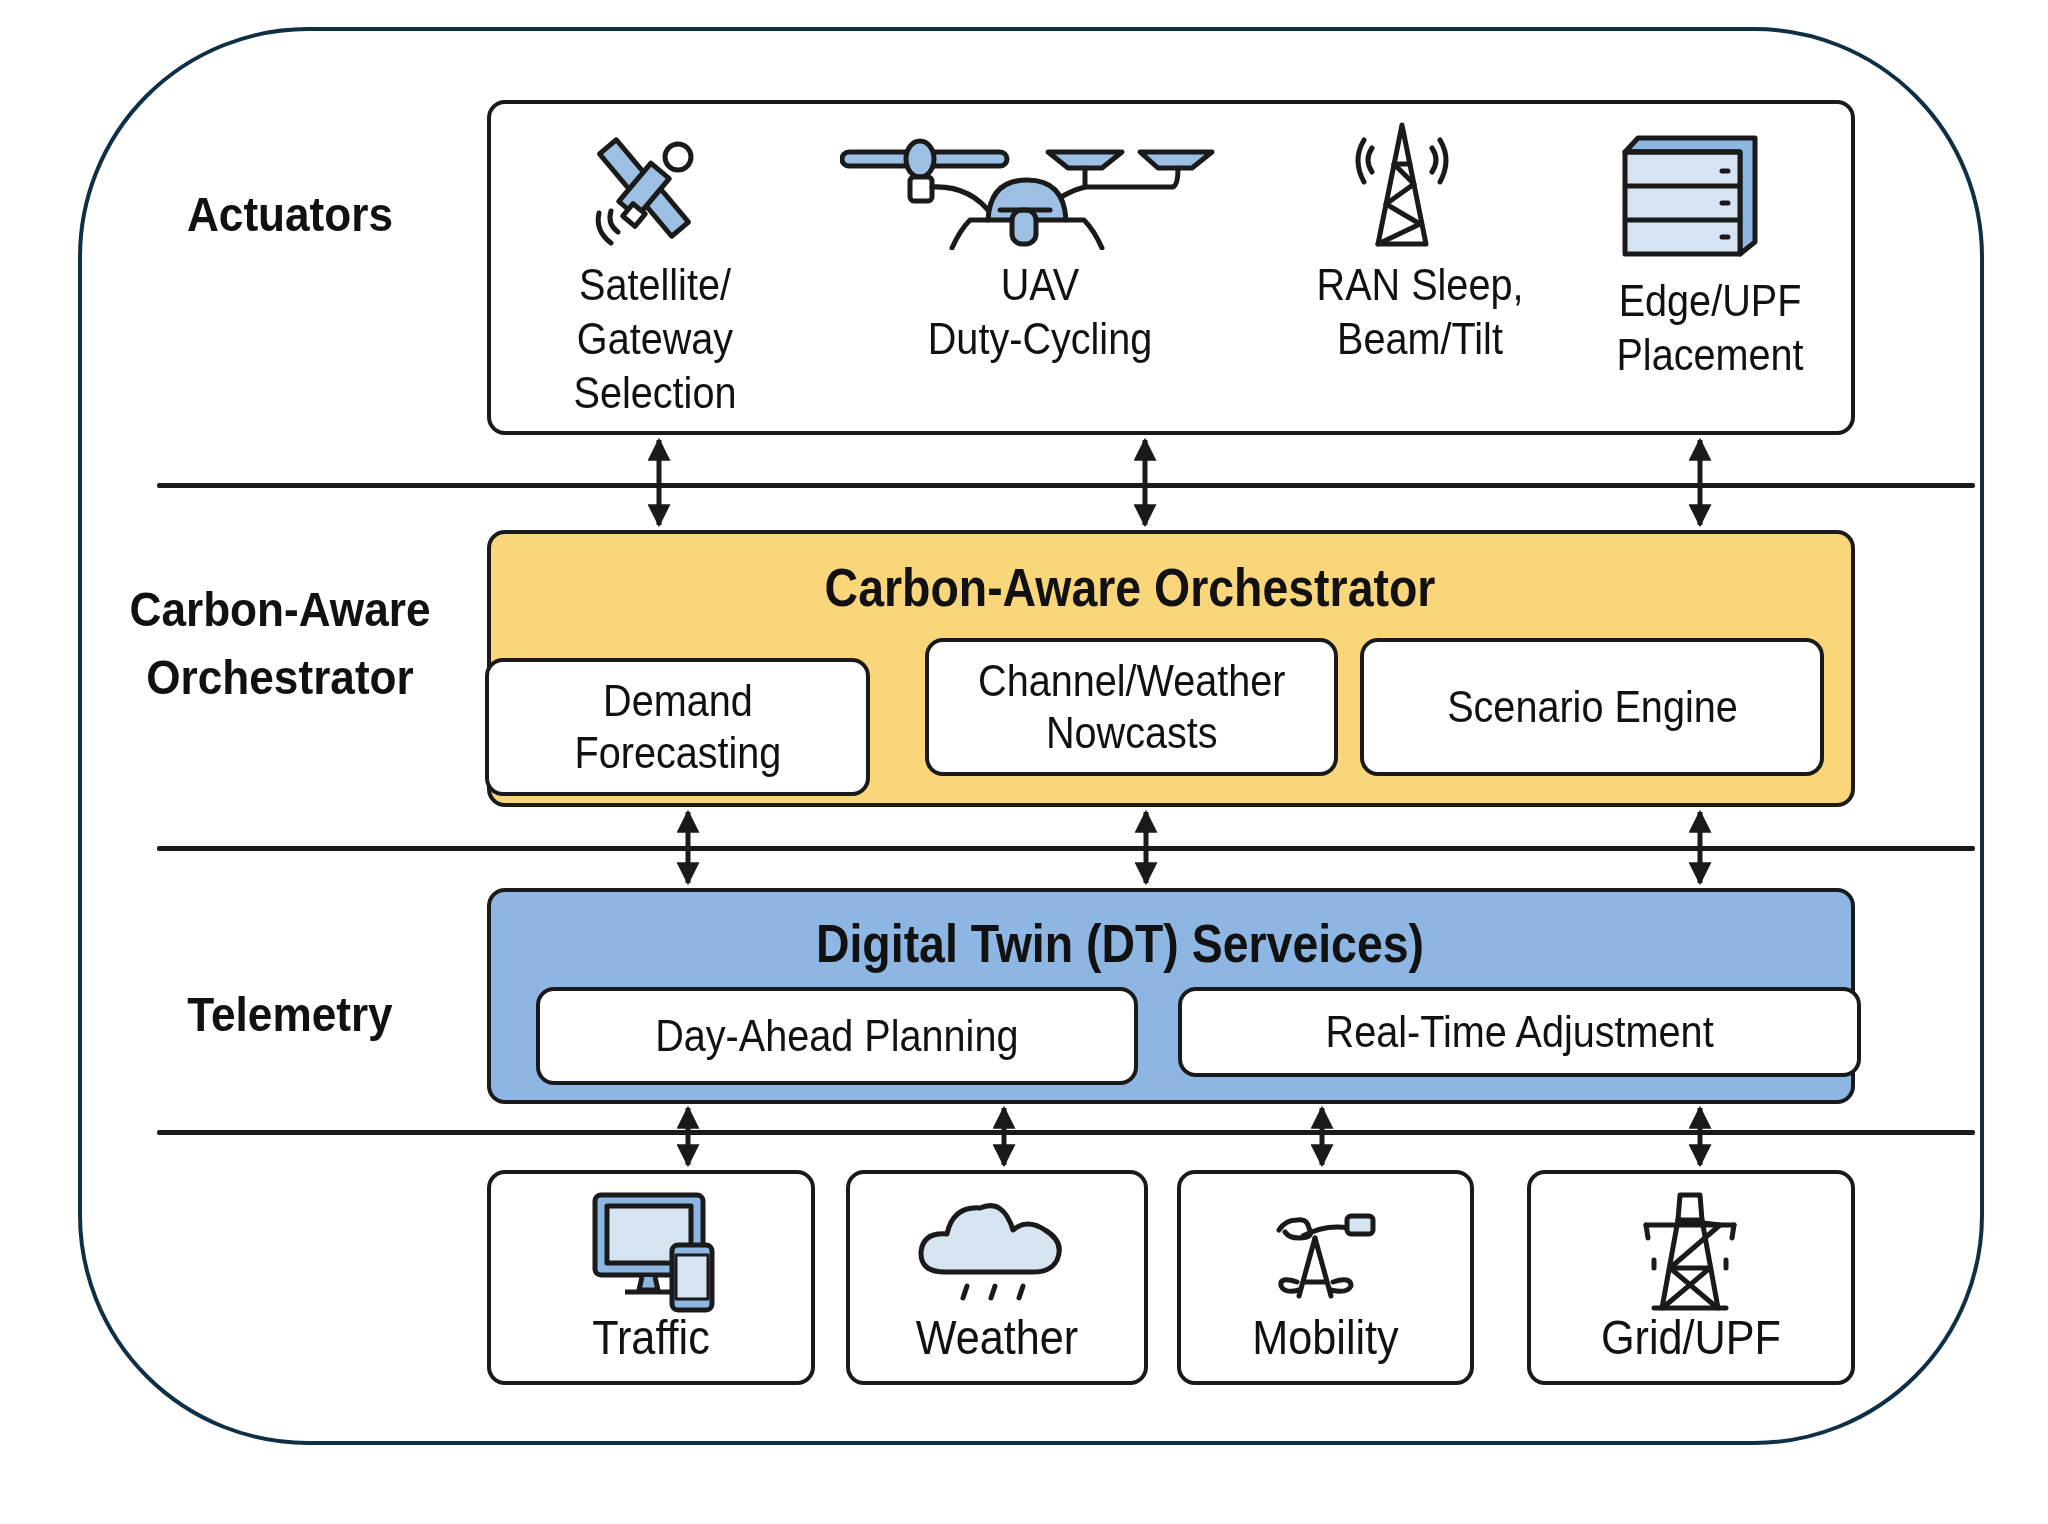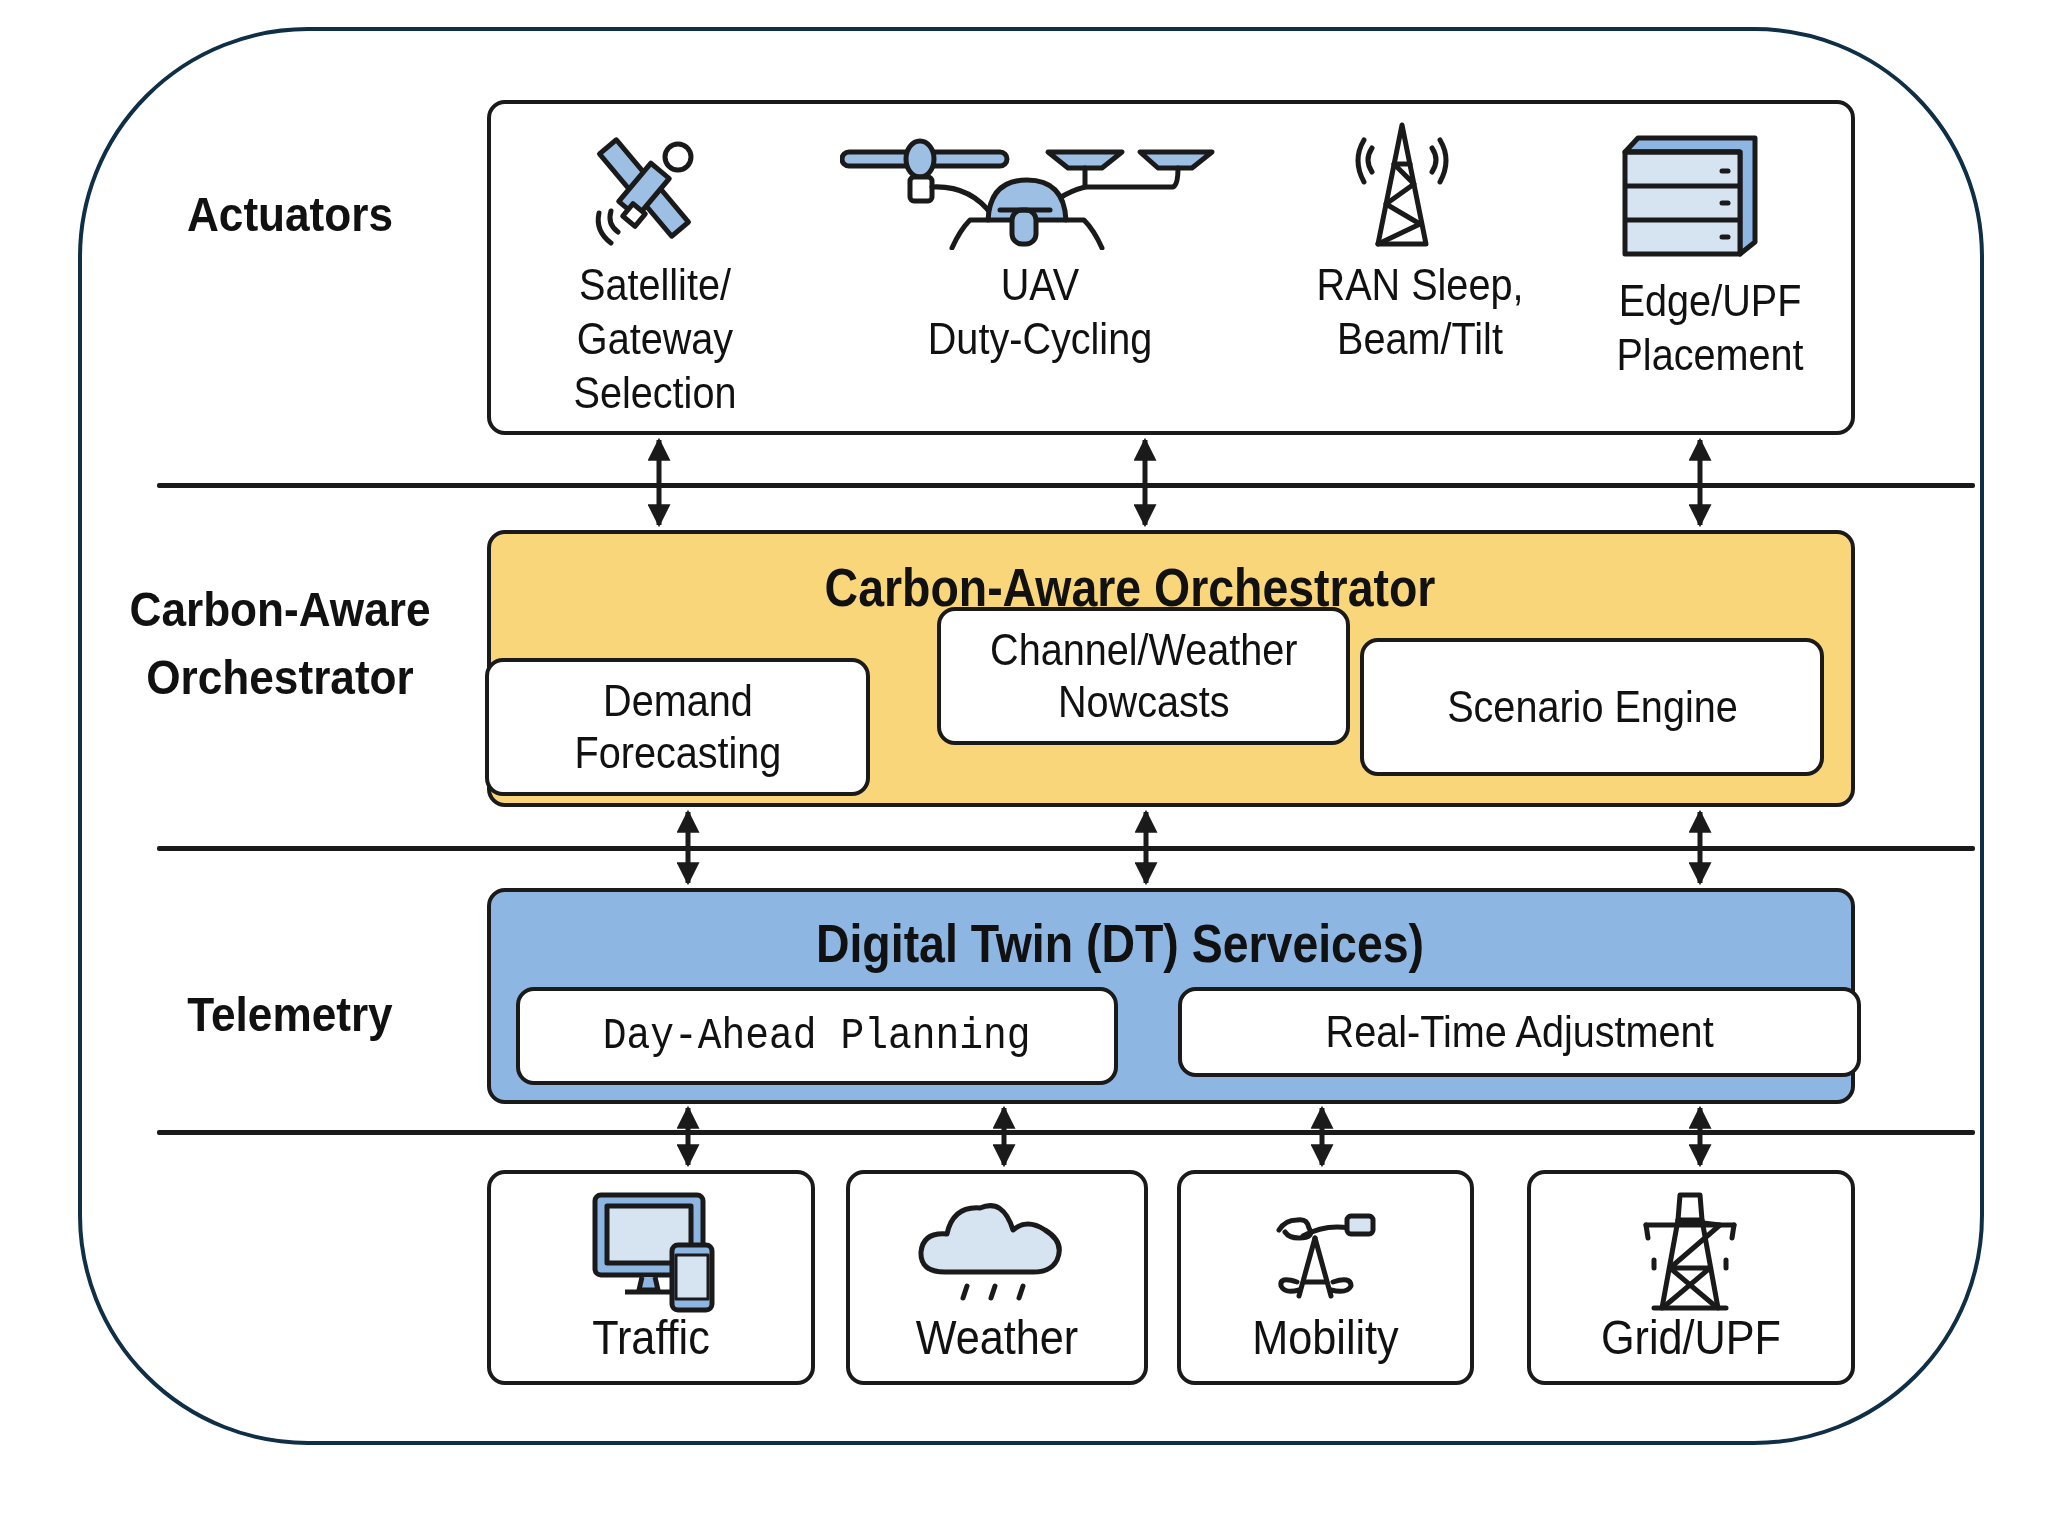--- a/index.html
+++ b/index.html
@@ -120,36 +120,36 @@
 
 <div class="abs box yellow" style="left:487px; top:530px; width:1368px; height:277px;"></div>
 <div class="abs title" style="left:640px; top:556px; width:980px;">Carbon-Aware Orchestrator</div>
 
 <div class="abs box inner" style="left:485px; top:638px; width:385px; height:138px;margin-top:20px;">
   <span>
     <div>Demand</div>
     <div>Forecasting</div>
   </span>
 </div>
-<div class="abs box inner" style="left:925px; top:607px; width:413px; height:138px;margin-left:12px;">
+<div class="abs box inner" style="left:925px; top:638px; width:413px; height:138px;">
   <span>
     <div>Channel/Weather</div>
     <div>Nowcasts</div>
   </span>
 </div>
 <div class="abs box inner" style="left:1360px; top:638px; width:464px; height:138px;align-items:center;">
   <span>
     <div>Scenario Engine</div>
   </span>
 </div>
 
 <div class="abs box blue" style="left:487px; top:888px; width:1368px; height:216px;"></div>
 <div class="abs title" style="left:620px; top:912px; width:1000px;">Digital Twin (DT) Serveices)</div>
 
-<div class="abs box inner" style="left:516px; top:987px; width:602px; height:98px;font-family:Liberation Mono, monospace;">
+<div class="abs box inner" style="left:536px; top:987px; width:602px; height:98px;">
   <span>Day-Ahead Planning</span>
 </div>
 <div class="abs box inner" style="left:1141px; top:987px; width:683px; height:90px;margin-left:37px;">
   <span>Real-Time Adjustment</span>
 </div>
 
 <div class="abs box" style="left:487px; top:1170px; width:328px; height:215px;"></div>
 <div class="abs box" style="left:846px; top:1170px; width:302px; height:215px;"></div>
 <div class="abs box" style="left:1177px; top:1170px; width:297px; height:215px;"></div>
 <div class="abs box" style="left:1527px; top:1170px; width:328px; height:215px;"></div>

